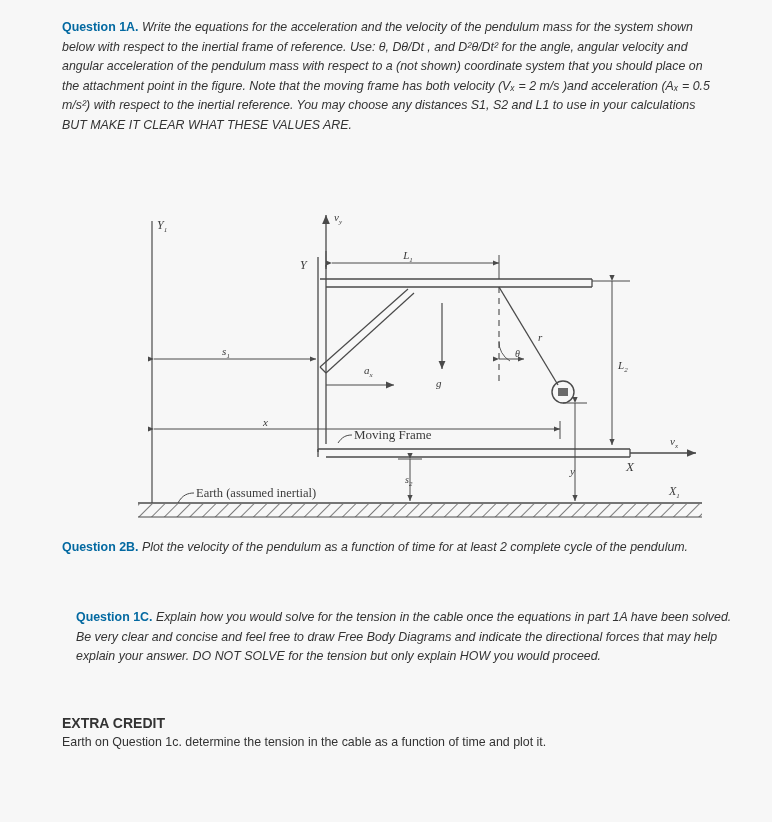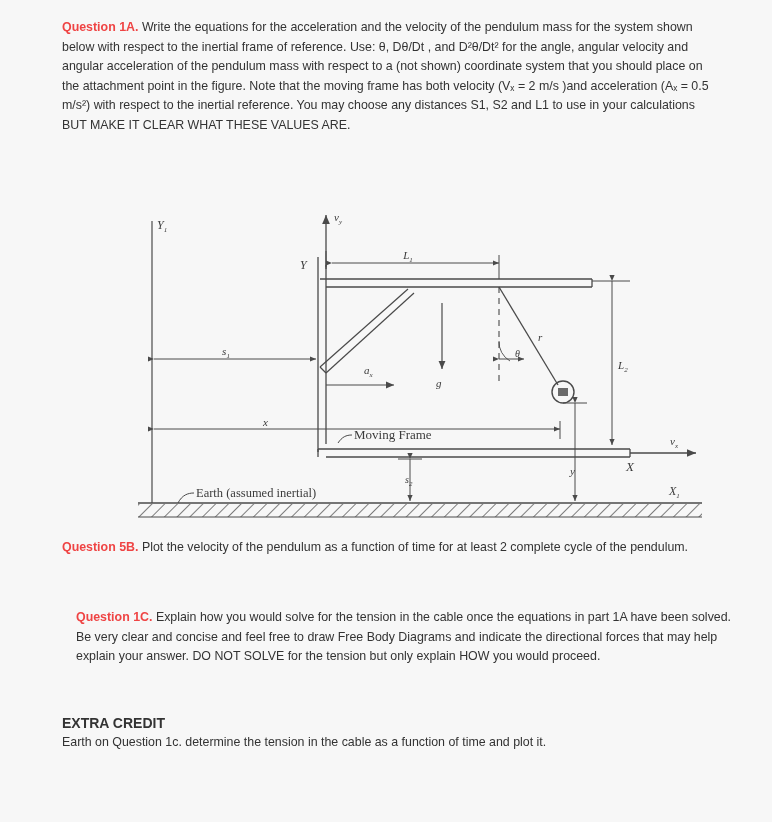--- a/index.html
+++ b/index.html
@@ -22,23 +22,23 @@
   }
   .para {
     position: absolute;
     font-size: 12.4px;
     line-height: 19.6px;
     color: #333333;
     text-align: left;
   }
   .para b, .bold {
     font-weight: bold;
-    color: #ef4444;
-  }
-  .q-text { font-weight: normal; }
+    color: #0369a1;
+  }
+  .q-text { font-weight: normal; font-style: italic; }
 
   
   #q1a { left: 62px; top: 18px; width: 660px; }
   #q1b { left: 62px; top: 538px; width: 660px; }
   #q1c { left: 76px; top: 608px; width: 660px; }
   #extra-head { left: 62px; top: 714px; width: 660px; font-weight: bold; font-size: 14px;}
   #extra-body { left: 62px; top: 733px; width: 680px; }
 
   
   #diagram {
@@ -211,21 +211,21 @@
 
       <path d="M208,236 C212,230 216,228 222,228" fill="none" stroke="#4a4a4a" stroke-width="1"></path>
       <text class="lbl" x="224" y="232" font-size="13" font-family="Liberation Serif, serif">Moving Frame</text>
 
       <path d="M48,296 C52,288 58,286 64,286" fill="none" stroke="#4a4a4a" stroke-width="1"></path>
       <text class="lbl" x="66" y="290" font-size="12.5" font-family="Liberation Serif, serif">Earth (assumed inertial)</text>
     </svg>
   </div>
 
   <div class="para" id="q1b">
-    <span class="bold">Question 5B.</span>
+    <span class="bold">Question 2B.</span>
     <span class="q-text">Plot the velocity of the pendulum as a function of time  for at least 2 complete cycle of the pendulum.</span>
   </div>
 
   <div class="para" id="q1c">
     <span class="bold">Question 1C.</span>
     <span class="q-text">Explain how you would solve for the tension in the cable once the equations in part 1A have been solved.  Be very clear and concise and feel free to draw Free Body Diagrams and indicate the directional forces that may help explain your answer. DO NOT SOLVE for the tension but only explain HOW you would proceed.</span>
   </div>
 
   <div class="para" id="extra-head">EXTRA CREDIT</div>
   <div class="para" id="extra-body">Earth on Question 1c. determine the tension in the cable as a function of time and plot it.</div>

